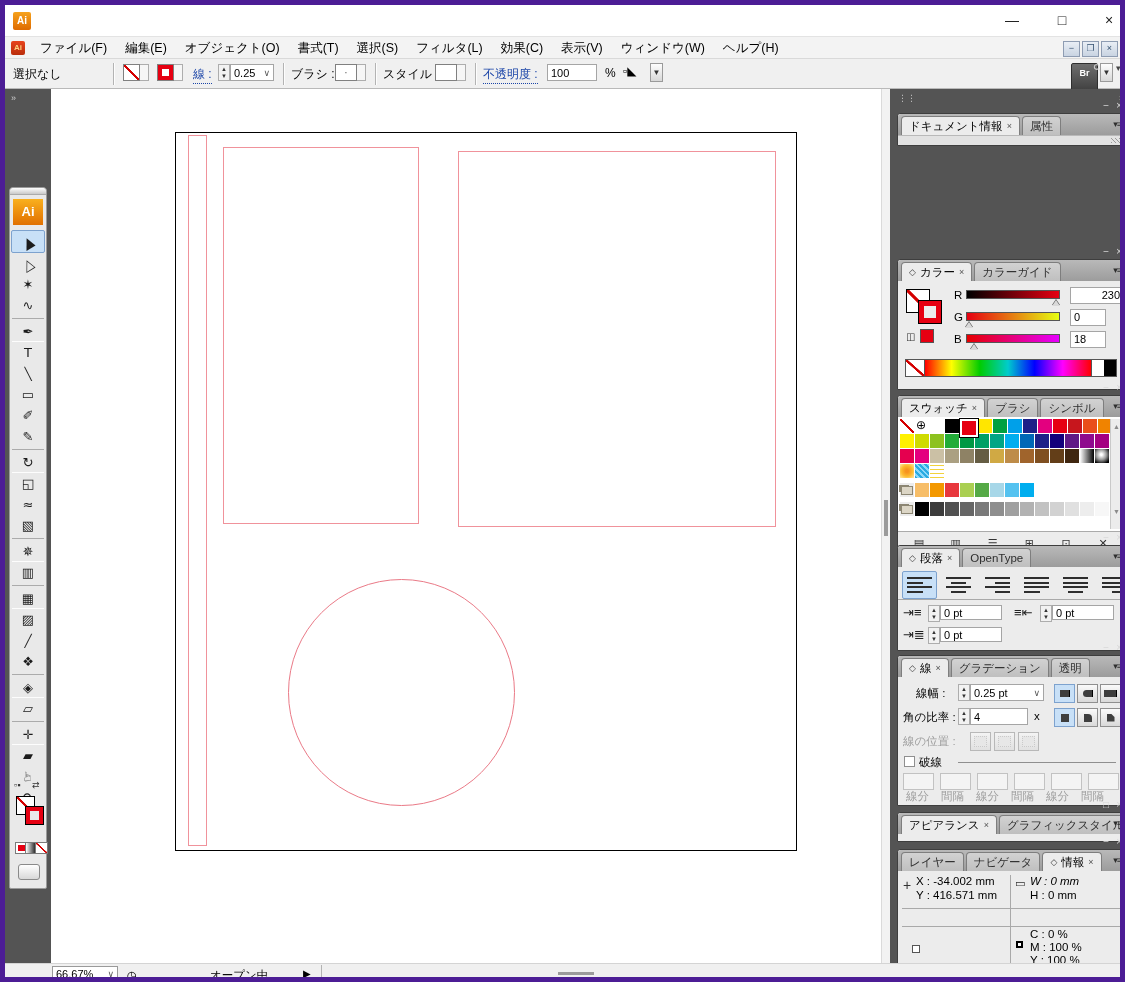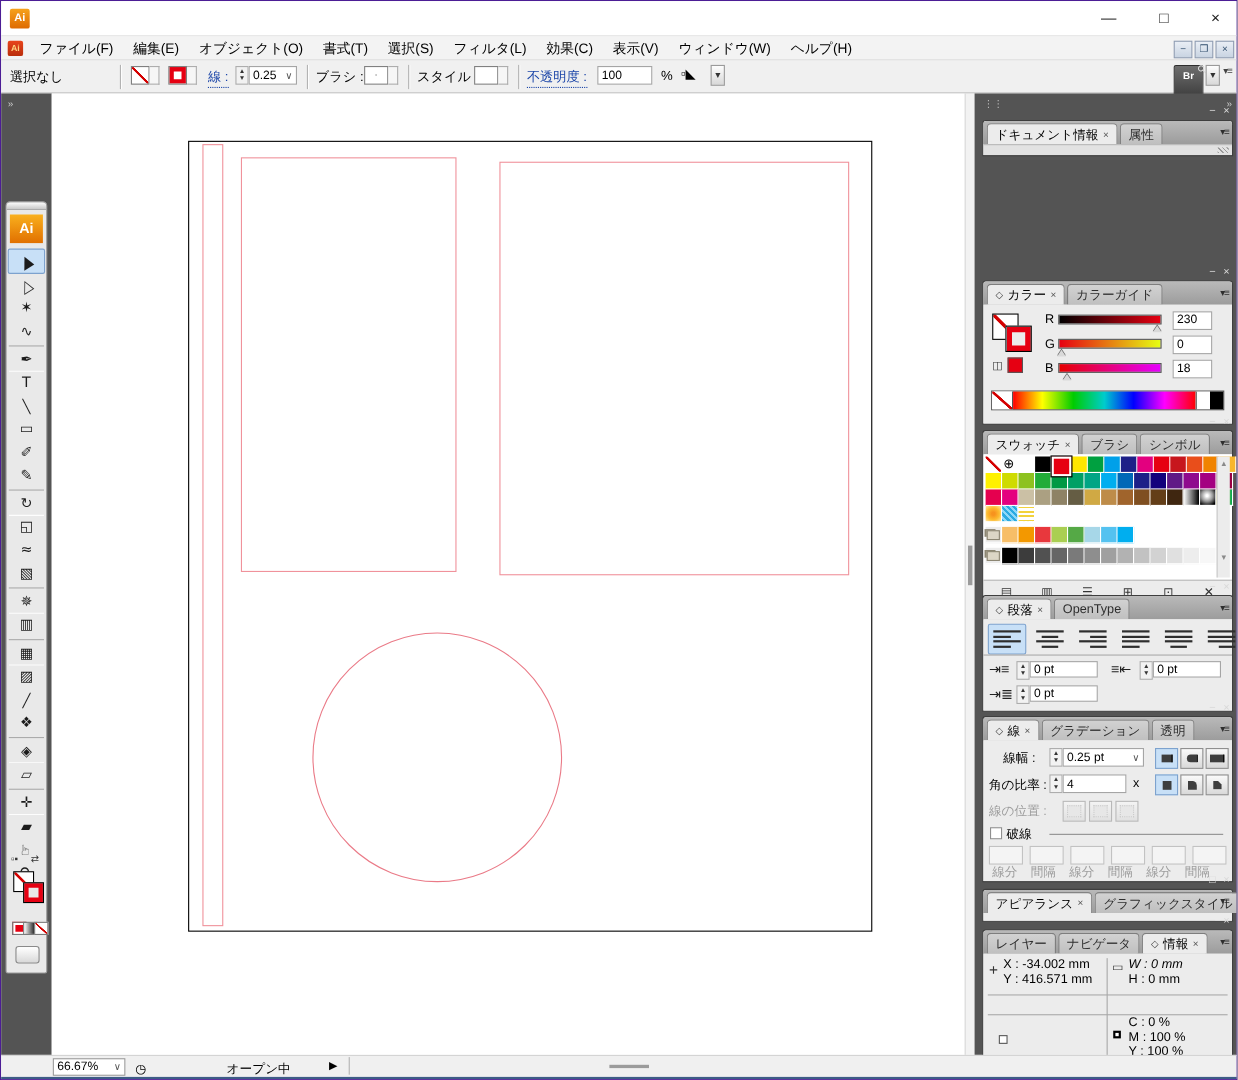--- a/index.html
+++ b/index.html
@@ -1,18 +1,18 @@
 <!DOCTYPE html>
 <html><head>
 <meta charset="utf-8">
 <style>
   html,body{margin:0;padding:0;background:#808080;}
   .app{position:relative;width:1125px;height:982px;background:#F0F0F0;overflow:hidden;
        font-family:"Liberation Sans","DejaVu Sans",sans-serif;font-size:12px;color:#000;
-       border:1px solid #4c1d95;box-sizing:border-box;}
+       border:5px solid #4c1d95;box-sizing:border-box;}
   .abs{position:absolute;box-sizing:border-box;}
 
   
   .titlebar{left:0;top:0;width:1125px;height:32px;background:#FFFFFF;border-bottom:1px solid #E3E3E3;}
   .appicon{left:8px;top:7px;width:18px;height:18px;background:linear-gradient(180deg,#F6A21C,#DE6A00);
            color:#FFF;font-weight:bold;font-size:10px;text-align:center;line-height:18px;border-radius:2px;}
   .title-text{left:34px;top:9px;font-size:12px;white-space:nowrap;}
   .winbtn{top:0;width:44px;height:31px;text-align:center;line-height:31px;font-size:14px;color:#222;}
   .wb-min{left:985px;} .wb-max{left:1035px;} .wb-close{left:1082px;}
 
@@ -377,21 +377,21 @@
       </div>
       <div class="pbody" style="height:108px;">
         <div class="abs fill-none-diag" style="left:8px;top:8px;width:24px;height:24px;border:1px solid #000;background-color:#FFF;"></div>
         <div class="abs" style="left:20px;top:19px;width:24px;height:24px;border:1px solid #000;background:#ECECEC;box-shadow:inset 0 0 0 5px #E60012;"></div>
         <div class="abs gamut-cube" style="left:8px;top:50px;">◫</div>
         <div class="abs" style="left:22px;top:48px;width:14px;height:14px;background:#E60012;border:1px solid #555;"></div>
         <div class="abs plabel" style="left:56px;top:8px;">R</div>
         <div class="abs slider-track" style="left:68px;top:9px;width:94px;background:linear-gradient(90deg,#000,#E60012);">
             <span class="slider-ptr" style="left:85px;"></span>
           </div>
-        <div class="abs field" style="left:172px;top:6px;width:36px;">230</div>
+        <div class="abs field" style="left:172px;top:6px;width:54px;text-align:right;">230</div>
         <div class="abs plabel" style="left:56px;top:30px;">G</div>
         <div class="abs slider-track" style="left:68px;top:31px;width:94px;background:linear-gradient(90deg,#E60012,#E6FF12);">
             <span class="slider-ptr" style="left:-2px;"></span>
           </div>
         <div class="abs field" style="left:172px;top:28px;width:36px;">0</div>
         <div class="abs plabel" style="left:56px;top:52px;">B</div>
         <div class="abs slider-track" style="left:68px;top:53px;width:94px;background:linear-gradient(90deg,#E60000,#E600FF);">
             <span class="slider-ptr" style="left:3px;"></span>
           </div>
         <div class="abs field" style="left:172px;top:50px;width:36px;">18</div>

